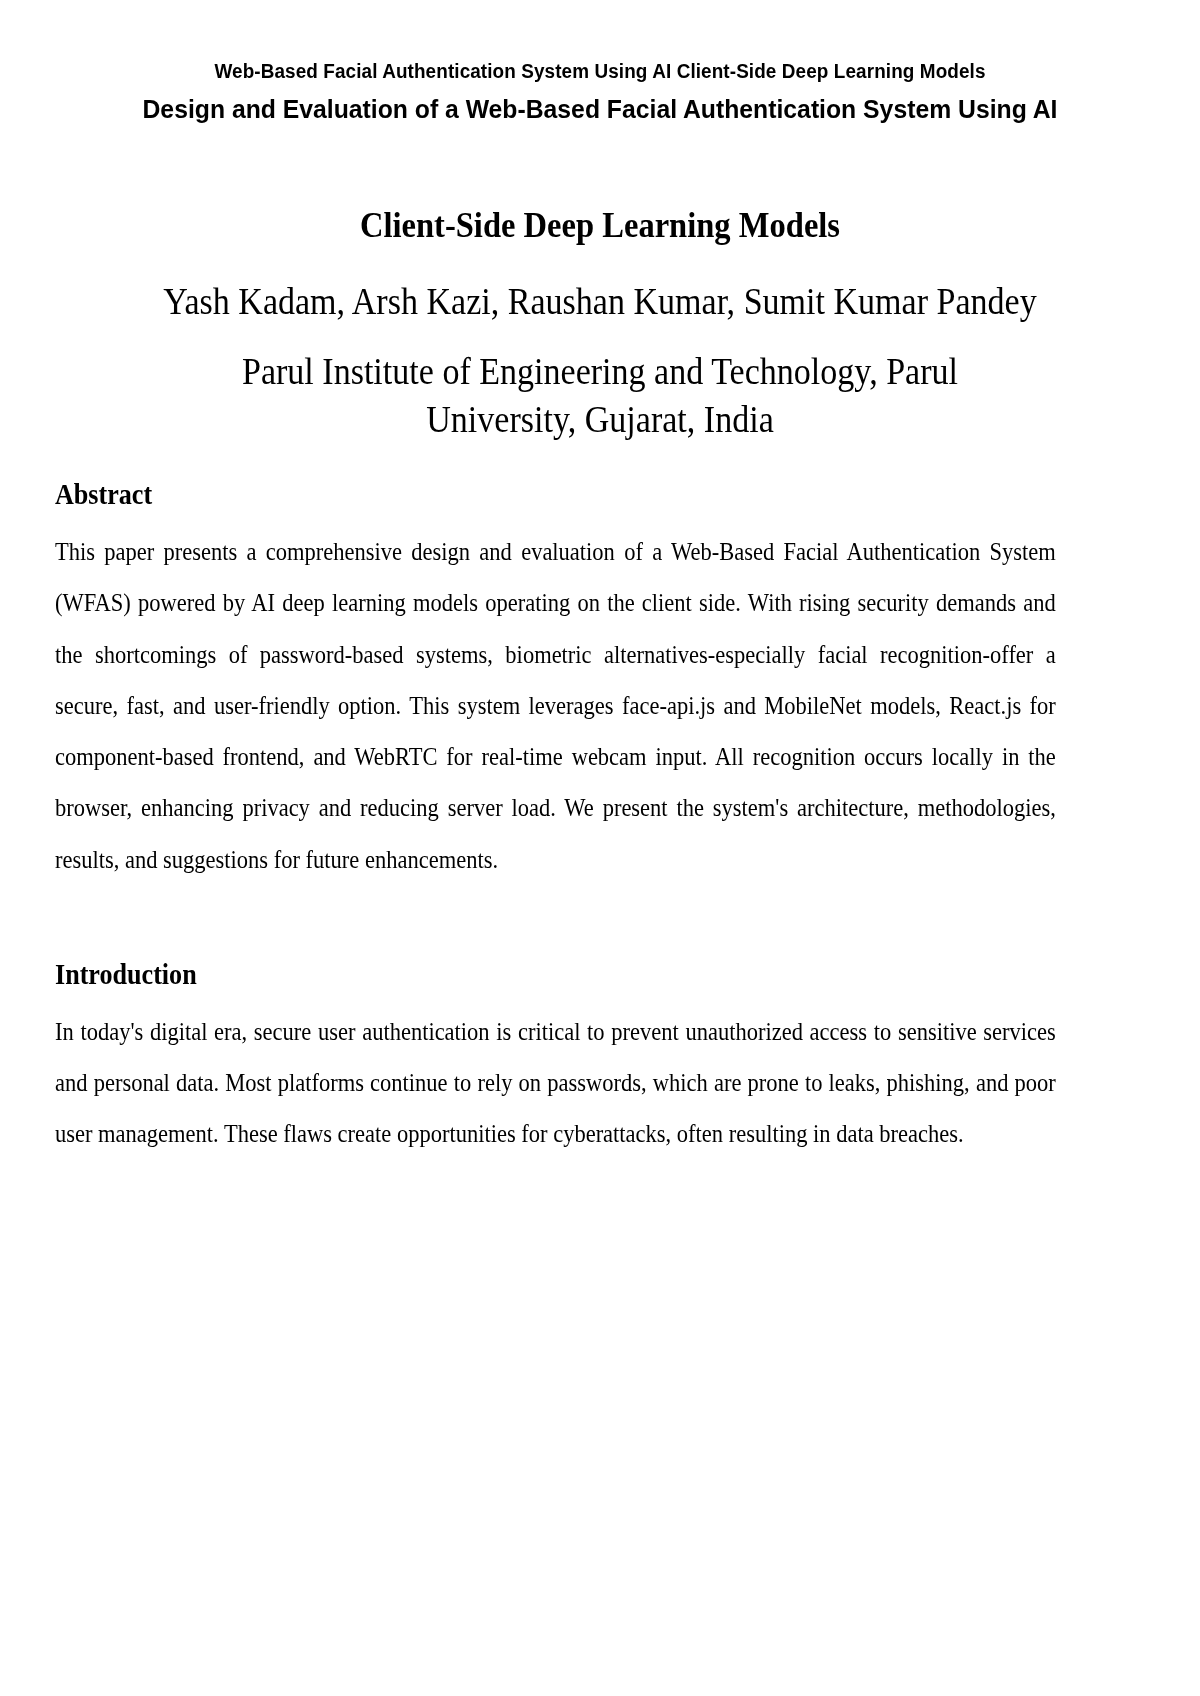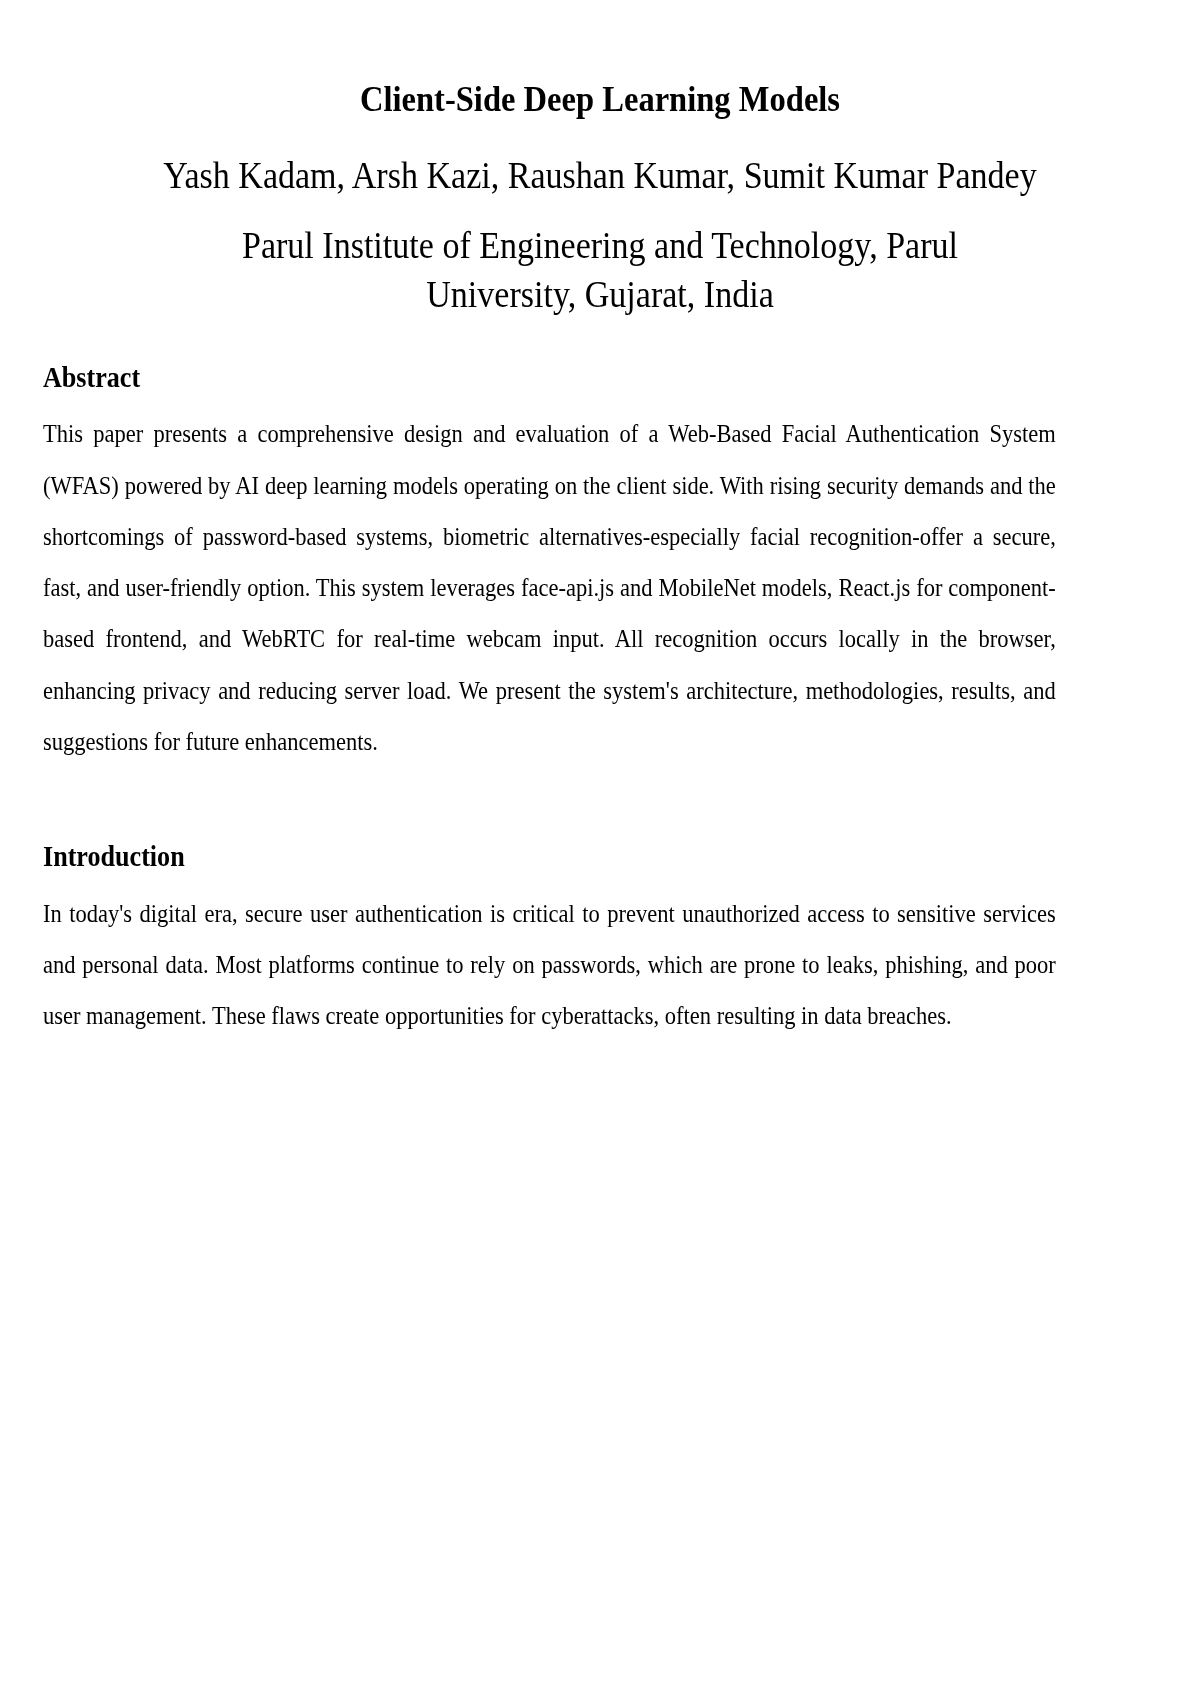--- a/index.html
+++ b/index.html
@@ -75,22 +75,22 @@
     font-size: 37px;
     line-height: 1.32;
     margin-top: 22px;
     font-weight: normal;
     padding: 0 150px;
     transform: scaleX(0.92);
   }
 
   
   .column {
-    margin-top: 40px;
-    padding-left: 43px;
+    margin-top: 32px;
+    padding-left: 55px;
     padding-right: 145px;
   }
 
   h2.section-heading {
     font-family: "Liberation Serif", "DejaVu Serif", serif;
     font-weight: bold;
     font-size: 29px;
     margin: 0 0 14px 0;
     line-height: 1.2;
     transform: scaleX(0.9);
@@ -121,20 +121,24 @@
 
   .sec-gap-abstract { margin-top: 0px; }
   .sec-gap-keywords { margin-top: 92px; }
   .sec-gap-intro    { margin-top: 72px; }
 </style>
 </head>
 <body>
 
 <div class="page">
 
+  <div class="header-block">
+    <div class="running-head">Web-Based Facial Authentication System Using AI Client-Side Deep Learning Models</div>
+    <div class="doc-title-sans">Design and Evaluation of a Web-Based Facial Authentication System Using AI</div>
+  </div>
 
   <div class="title-serif">Client-Side Deep Learning Models</div>
 
   <div class="authors">Yash Kadam, Arsh Kazi, Raushan Kumar, Sumit Kumar Pandey</div>
 
   <div class="affiliation">Parul Institute of Engineering and Technology, Parul University, Gujarat, India</div>
 
   <div class="column">
 
     <section class="sec-gap-abstract">

